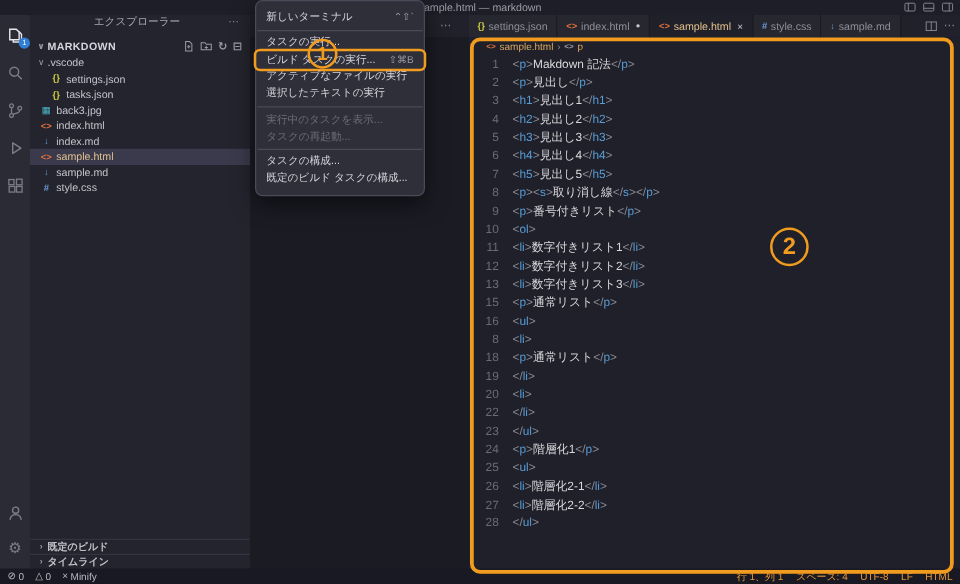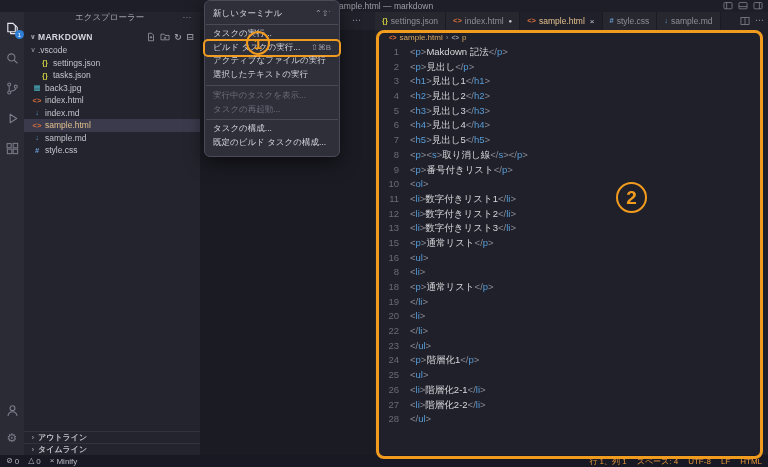--- a/index.html
+++ b/index.html
@@ -240,21 +240,21 @@
           <span class="lbl">sample.md</span>
         </div>
         <div class="tree-row" style="padding-left: 8px;">
           <span class="fi" style="color: rgb(106, 159, 216);">#</span>
           <span class="lbl">style.css</span>
         </div>
       </div>
     <div class="sidebar-bottom" id="sidebar-bottom">
         <div class="panel-row">
           <span class="chev">›</span>
-          <span>アウトライン</span>
+          <span>既定のビルド</span>
         </div>
         <div class="panel-row">
           <span class="chev">›</span>
           <span>タイムライン</span>
         </div>
       </div>
   </div>
 
   <div class="editor-zone">
     <div class="tabstrip">

